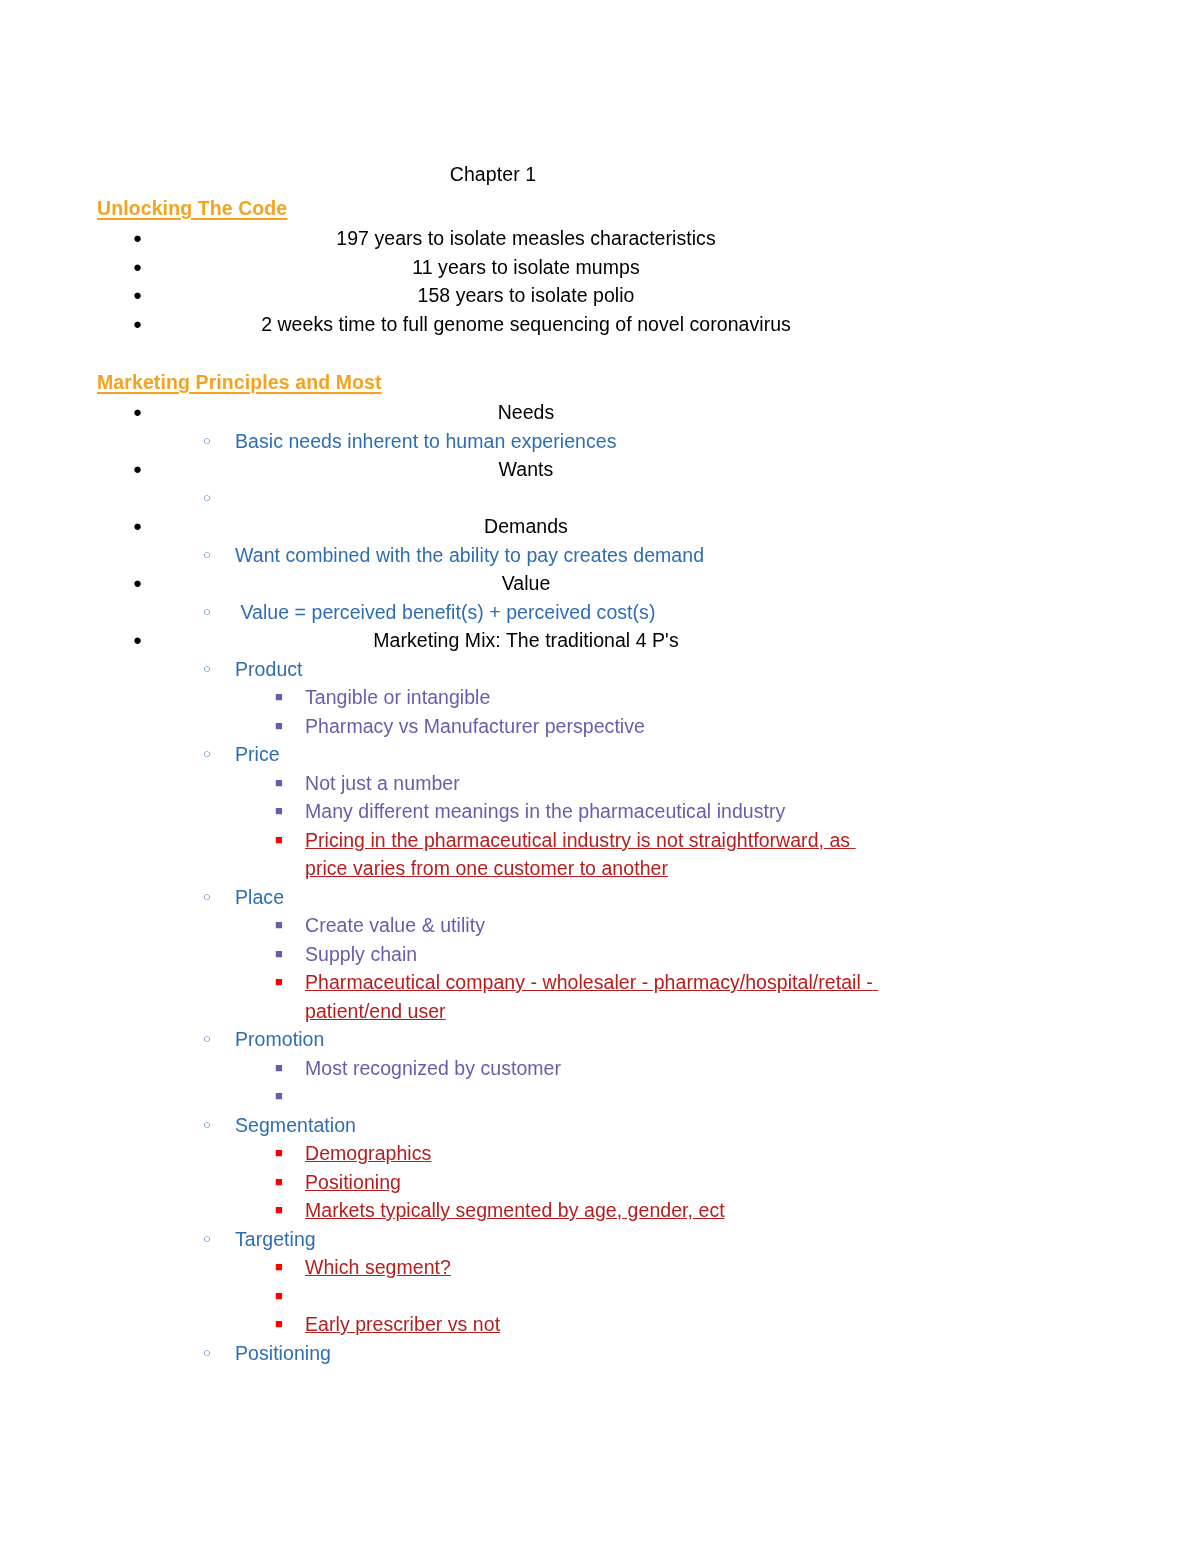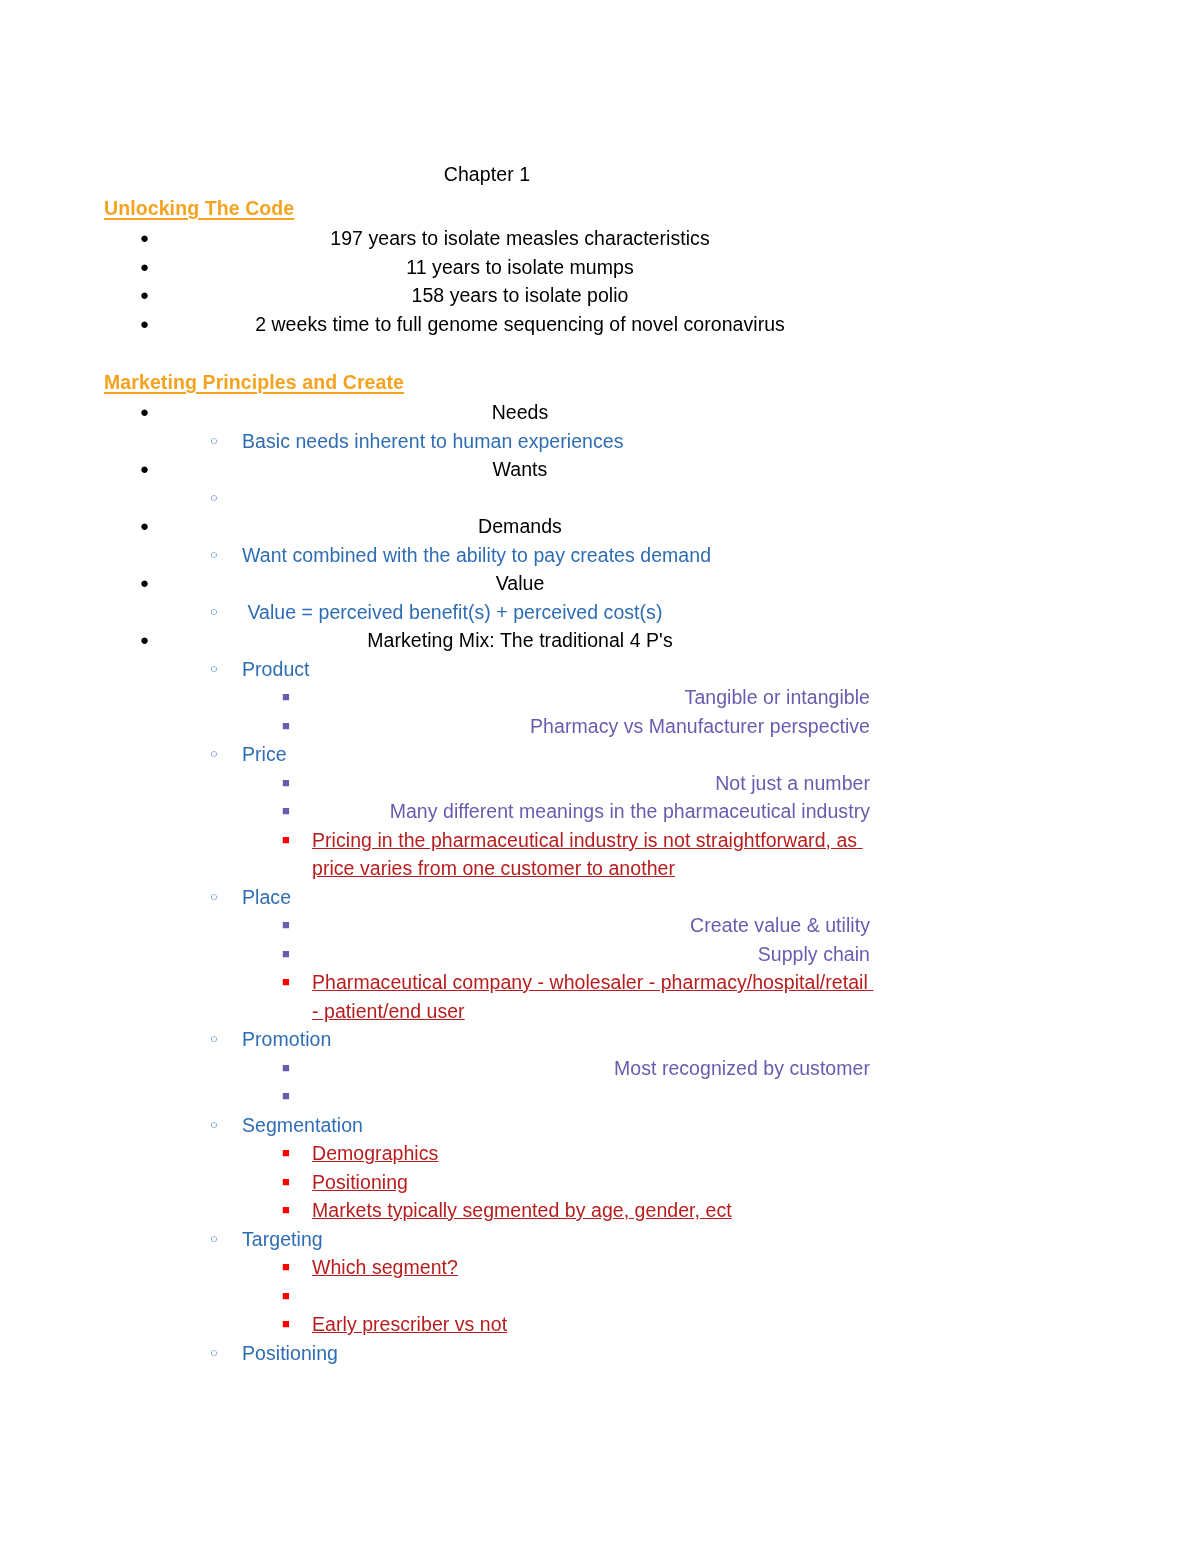--- a/index.html
+++ b/index.html
@@ -13,21 +13,22 @@
     font-family: "Liberation Sans", sans-serif;
     color: #000000;
     -webkit-font-smoothing: antialiased;
   }
 
   .page {
     position: relative;
     width: 1010px;
     height: 1553px;
     box-sizing: border-box;
-    padding: 160px 140px 0 104px;
+    padding: 160px 140px 0 78px;
+    margin-left: 19px;
   }
 
   
   .doc-title {
     text-align: center;
     font-size: 19.5px;
     line-height: 28px;
     color: #000000;
     margin: 0 0 6px 0;
     letter-spacing: 0.1px;
@@ -104,21 +105,21 @@
   }
   .lvl3 > .marker {
     width: 30px;
     font-size: 13px;
     line-height: 28.5px;
   }
 
   
   .c-black  { color: #000000; text-align: center; }
   .c-blue   { color: #2E6DB4; }
-  .c-purple { color: #6B5BAF; text-align: right; }
+  .c-purple { color: #6B5BAF; }
   .c-red    { color: #b91c1c; text-decoration: underline; }
 
   .m-black  { color: #000000; }
   .m-blue   { color: #2E6DB4; }
   .m-purple { color: #6B5BAF; }
   .m-red    { color: #FF0000; }
 </style>
 </head>
 <body>
 
@@ -138,21 +139,21 @@
       </div>
       <div class="bullet lvl1">
         <span class="marker m-black">●</span>
         <span class="btext c-black">158 years to isolate polio</span>
       </div>
       <div class="bullet lvl1">
         <span class="marker m-black">●</span>
         <span class="btext c-black">2 weeks time to full genome sequencing of novel coronavirus</span>
       </div>
       <div class="spacer-block"></div>
-      <div class="heading-row"><span class="section-heading">Marketing Principles and Create</span></div>
+      <div class="heading-row"><span class="section-heading">Marketing Principles and Most</span></div>
       <div class="bullet lvl1">
         <span class="marker m-black">●</span>
         <span class="btext c-black">Needs</span>
       </div>
       <div class="bullet lvl2">
         <span class="marker m-blue">○</span>
         <span class="btext c-blue">Basic needs inherent to human experiences</span>
       </div>
       <div class="bullet lvl1">
         <span class="marker m-black">●</span>

